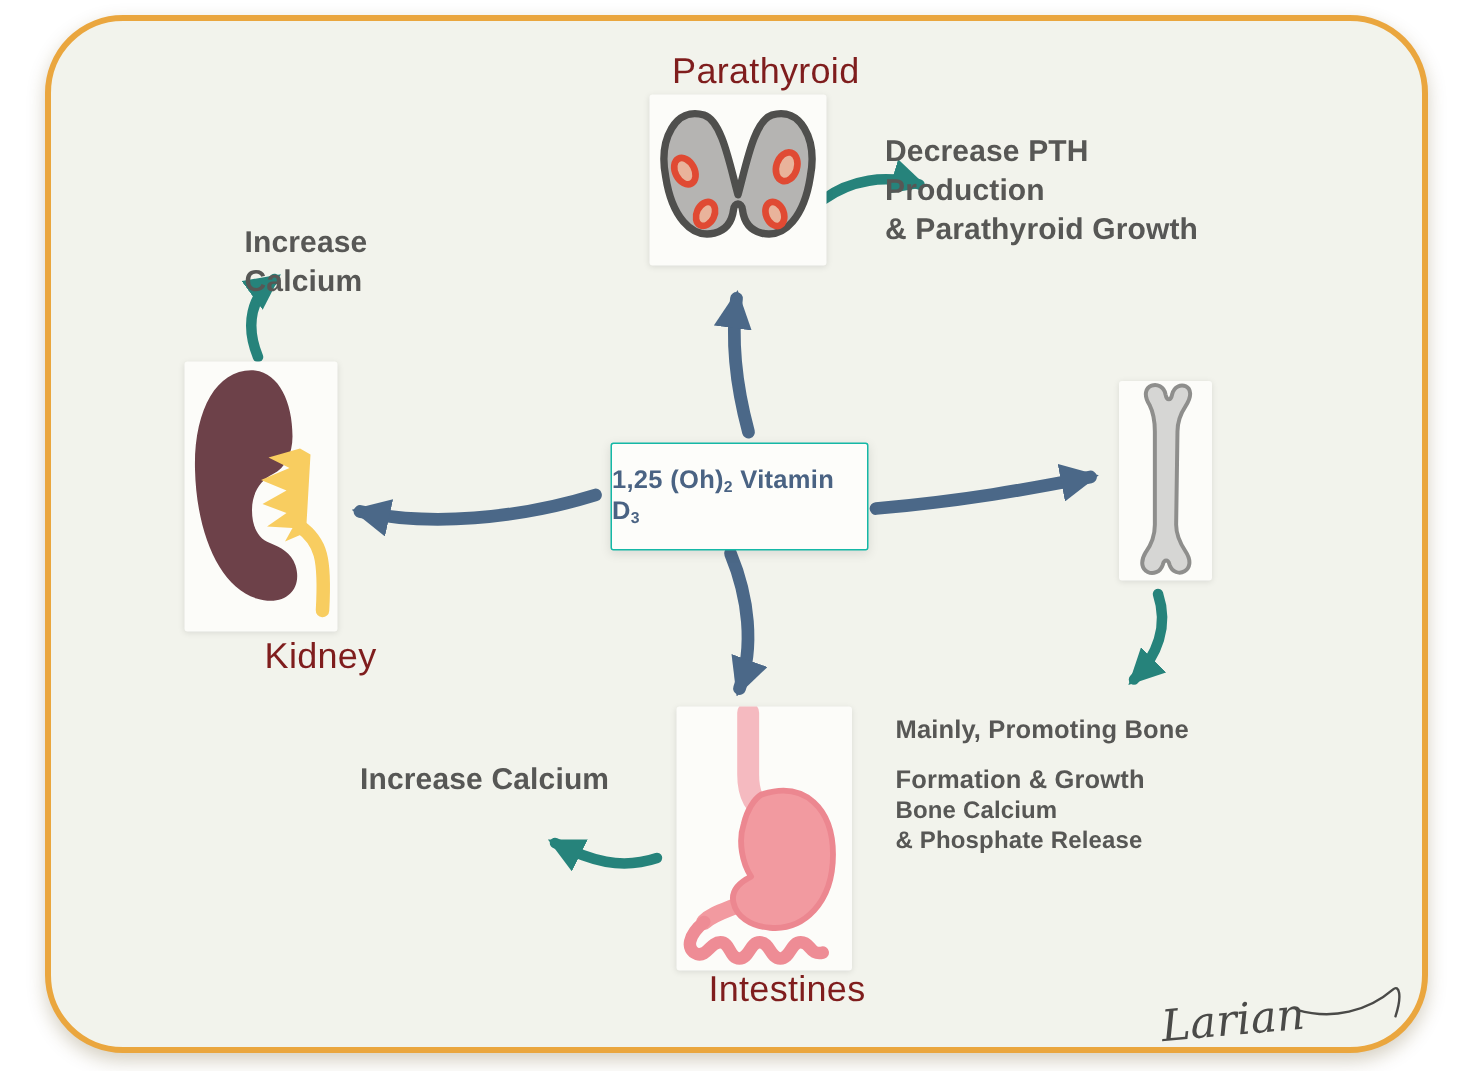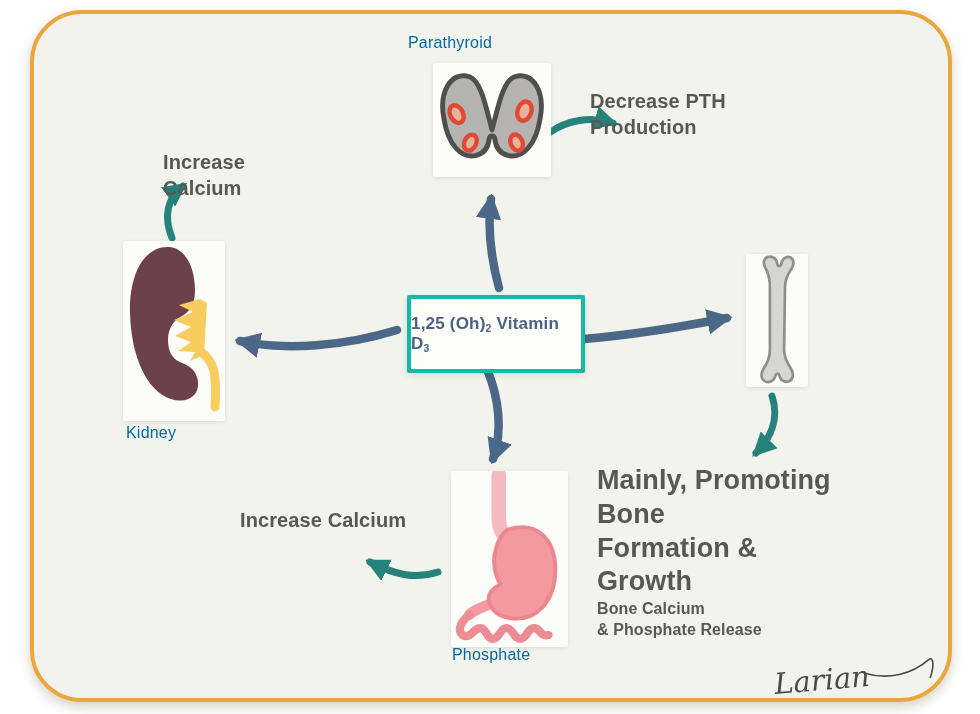--- a/index.html
+++ b/index.html
@@ -17,33 +17,33 @@
   .card {
     position:absolute; background:var(--card,#fcfcf9);
     box-shadow:0 1px 4px rgba(0,0,0,.10); border-radius:2px;
   }
   .card svg { position:absolute; inset:0; width:100%; height:100%; }
   .arrow-layer { position:absolute; left:0; top:0; width:980px; height:714px; pointer-events:none; }
   .blue-arrow { stroke:var(--arrow-blue,#4b6888); stroke-width:8.5; fill:none; stroke-linecap:round; }
   .teal-arrow { stroke:var(--arrow-teal,#26837b); stroke-width:7; fill:none; stroke-linecap:round; }
 
   .organ-label {
-    position:absolute; text-align:left; font-size:16px; color:#0369a1; letter-spacing:.2px;
+    position:absolute; text-align:right; font-size:24px; color:#7f1d1d; letter-spacing:.2px;
   }
   .note {
     position:absolute; font-weight:700; color:var(--text-gray,#575755);
     font-size:20px; line-height:1.3; letter-spacing:.1px;
   }
   .note.right { }
-  .note-big { font-size:27px; line-height:1.25; }
+  .note-big { font-size:17px; line-height:1.25;margin-top:12px; }
   .note-small { font-size:16px; line-height:1.3; }
 
   .center-box {
     position:absolute; left:407px; top:295px; width:170px; height:70px;
-    background:#fdfdfa; border:4px solid #14b8a6; border-radius:2px;
+    background:#fdfdfa; border:1px solid #14b8a6; border-radius:2px;
     box-shadow:0 2px 7px rgba(0,0,0,.10);
     display:flex; align-items:center; justify-content:flex-start;
     font-weight:700; font-size:17px; color:var(--center-text,#4a6383);
     letter-spacing:.2px;
   }
   .vd-sub { font-size:.62em; vertical-align:-.28em; font-weight:700; }
 
   .signature {
     position:absolute; right:42px; bottom:20px; display:flex; align-items:flex-end;
     color:#4a4a48; font-family:"DejaVu Serif", serif; font-style:italic;
@@ -82,20 +82,21 @@
     <svg viewBox="0 0 120 112">
       <path d="M 37,12 C 18,6 6,28 11,54 C 15,80 28,96 44,92 C 52,90 56,84 57,76 C 57.5,71 62.5,71 63,76 C 64,84 68,90 76,92 C 92,96 105,80 109,54 C 114,28 102,6 83,12 C 71,16 66,44 60,66 C 54,44 49,16 37,12 Z" fill="#b5b4b2" stroke="#4f4f4d" stroke-width="5" stroke-linejoin="round"></path>
       <ellipse cx="24" cy="50" rx="6.5" ry="9.5" transform="rotate(-28 24 50)" fill="#e9b39b" stroke="#e04a33" stroke-width="4.5"></ellipse>
       <ellipse cx="38" cy="79" rx="6" ry="8.5" transform="rotate(25 38 79)" fill="#e9b39b" stroke="#e04a33" stroke-width="4.5"></ellipse>
       <ellipse cx="93" cy="47" rx="7" ry="10" transform="rotate(18 93 47)" fill="#e9b39b" stroke="#e04a33" stroke-width="4.5"></ellipse>
       <ellipse cx="85" cy="79" rx="6" ry="8.5" transform="rotate(-22 85 79)" fill="#e9b39b" stroke="#e04a33" stroke-width="4.5"></ellipse>
     </svg>
   </div>
   <div class="note right" style="left:590px; top:88px; width:240px;">
     <div>Decrease PTH  Production</div>
+    <div>&amp; Parathyroid Growth</div>
   </div>
 
   <div class="note right" style="left:163px; top:149px; width:162px;">
     <div>Increase Calcium</div>
   </div>
   <div class="card" style="left:123px; top:241px; width:102px; height:180px;">
     <svg viewBox="0 0 100 180">
       <path d="M 46,6 C 21,4 5,32 6,72 C 7,114 22,150 47,158 C 66,164 78,152 73,136 C 70,127 63,124 56,121 C 48,118 44,110 44,99 C 44,87 50,79 58,75 C 66,71 71,62 71,50 C 71,27 62,8 46,6 Z" fill="#6d4149"></path>
       <path d="M 76,110 C 90,120 93,131 91,166" fill="none" stroke="#f8cd60" stroke-width="9" stroke-linecap="round"></path>
       <path d="M 76,58 L 55,64 L 69,71 L 50,79 L 67,86 L 51,95 L 67,101 L 54,110 L 71,111 L 66,120 L 80,114 L 83,62 Z" fill="#f8cd60"></path>
@@ -123,21 +124,21 @@
     <div>Increase Calcium</div>
   </div>
   <div class="card" style="left:451px; top:471px; width:117px; height:176px;">
     <svg viewBox="0 0 120 180">
       <path d="M 49,4 L 49,46 C 49,60 53,68 63,72" fill="none" stroke="#f5bac0" stroke-width="15" stroke-linecap="round"></path>
       <path d="M 41,136 C 31,140 24,142 19,147" fill="none" stroke="#f29aa0" stroke-width="11" stroke-linecap="round"></path>
       <path d="M 58,60 C 88,50 107,70 107,101 C 107,134 87,153 64,151 C 50,150 41,143 39,134 C 37,126 43,120 51,116 C 45,107 42,92 46,80 C 48,71 53,63 58,60 Z" fill="#f29aa0" stroke="#ec8790" stroke-width="4" stroke-linejoin="round"></path>
       <path d="M 19,147 C 8,156 6,166 14,169 C 21,171 23,161 30,161 C 37,161 36,172 43,172 C 50,172 50,161 57,161 C 64,161 64,172 71,172 C 78,172 78,161 85,161 C 92,161 91,170 100,168" fill="none" stroke="#ee8c95" stroke-width="8.5" stroke-linecap="round"></path>
     </svg>
   </div>
-  <div class="organ-label" style="left:452px; top:646px; width:125px;">Phosphate</div>
+  <div class="organ-label" style="left:452px; top:646px; width:125px;">Intestines</div>
 
   <div class="signature">
     <span>Larian</span>
     <svg class="swash" width="74" height="26" viewBox="0 0 74 26">
       <path d="M 1,12 C 24,21 48,17 66,4 C 70,1 72,8 66,22" fill="none" stroke="#4a4a48" stroke-width="1.6" stroke-linecap="round"></path>
     </svg>
   </div>
 
 </div>
 

